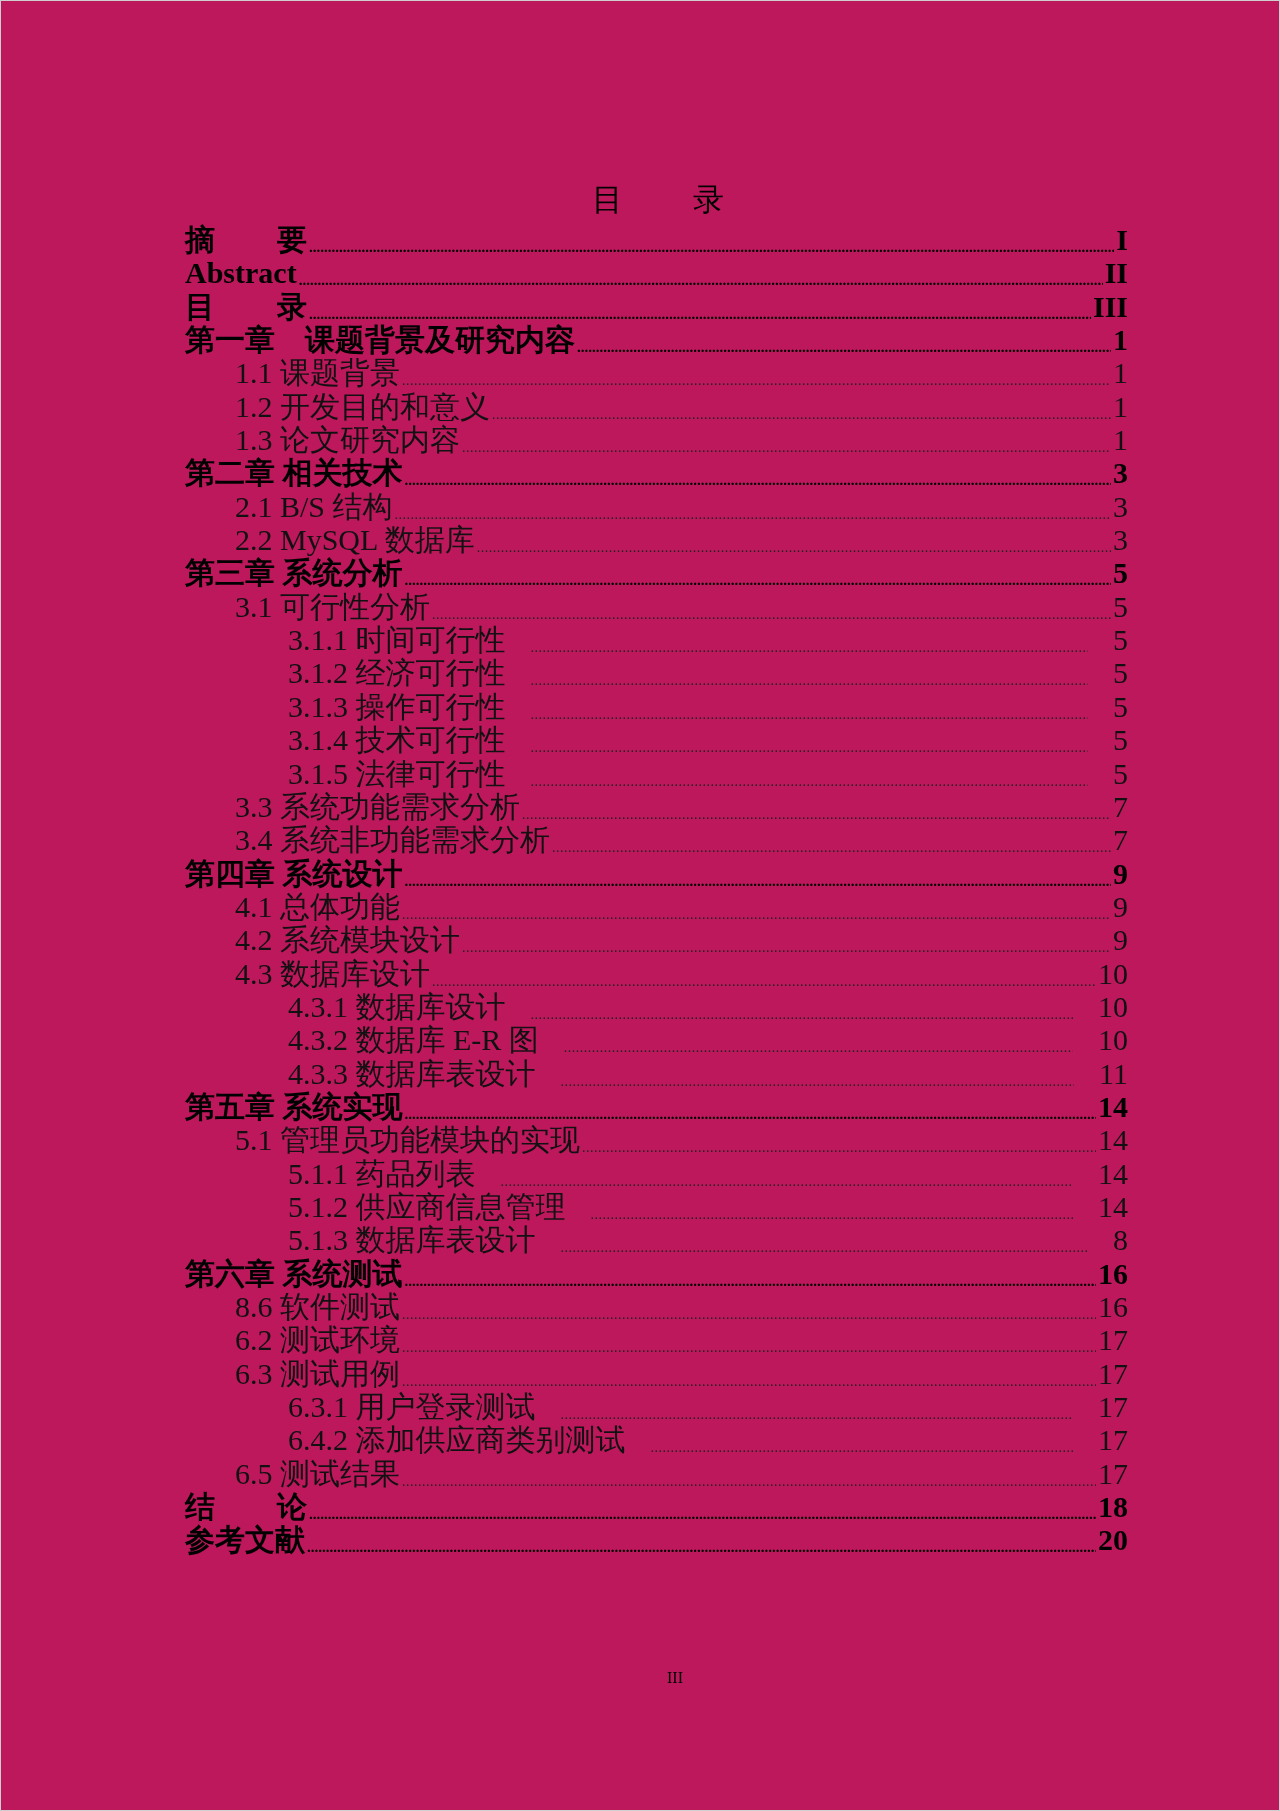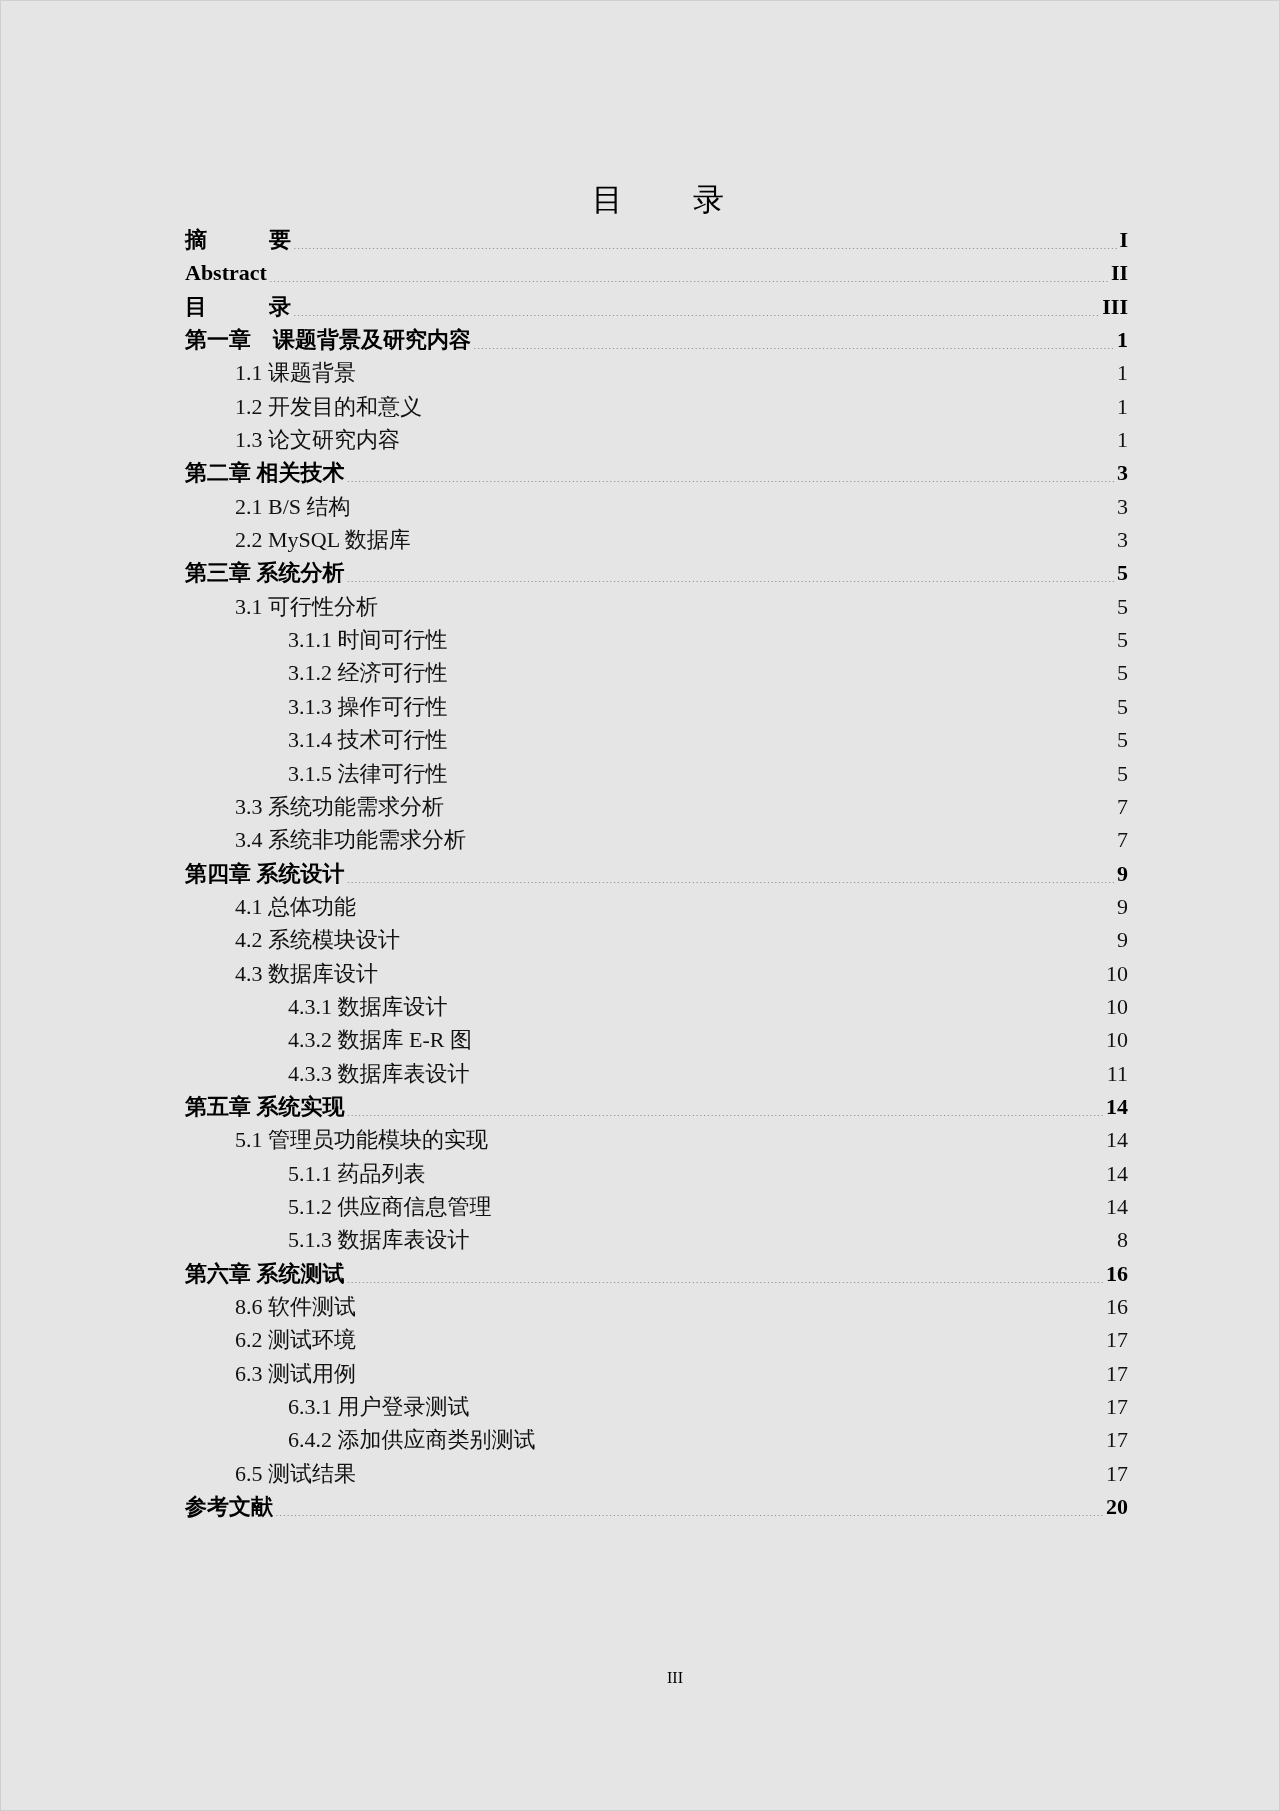--- a/index.html
+++ b/index.html
@@ -1,39 +1,39 @@
 <!DOCTYPE html>
 <html><head>
 <meta charset="utf-8">
 <style>
   html, body { margin: 0; padding: 0; background: #ffffff; }
   body { width: 1280px; height: 1811px; position: relative; overflow: hidden; }
   .page {
     position: absolute; left: 0; top: 0;
     width: 1278px; height: 1809px;
     border: 1px solid #cfcfcf;
-    background: #e5e5e5;
+    background: #be185d;
   }
   .title {
     position: absolute; left: 0; width: 1314px; top: 178px;
     text-align: center;
     font-family: "DejaVu Sans", sans-serif;
     font-size: 31px; color: #000;
     letter-spacing: 0;
   }
   .title span { display: inline-block; }
   .title .gap { width: 70px; }
   .toc {
     position: absolute; left: 184px; top: 222px; width: 943px;
   }
   .row {
     display: flex; align-items: baseline;
     height: 33.35px; line-height: 33.35px;
     font-family: "Liberation Serif", "DejaVu Serif", serif;
-    font-size: 22px; color: #111;
+    font-size: 30px; color: #111;
     white-space: nowrap;
   }
   .row.bold { font-weight: bold; color: #000; }
   .row.l2 { padding-left: 50px; }
   .row.l3 { padding-left: 103px; gap: 23px; }
   .row .label { flex: 0 0 auto; }
   .row .label .sp { display: inline-block; width: 62px; }
   .row .leader {
     flex: 1 1 auto; min-width: 10px; margin: 0 2px;
     overflow: hidden; height: 1em; position: relative; top: 2px;
@@ -244,20 +244,25 @@
         <span class="label">6.4.2  添加供应商类别测试</span>
         <span class="leader"></span>
         <span class="page-no">17</span>
       </div>
       <div class="row l2">
         <span class="label">6.5 测试结果</span>
         <span class="leader"></span>
         <span class="page-no">17</span>
       </div>
       <div class="row bold">
+        <span class="label"><span>结</span><span class="sp"></span><span>论</span></span>
+        <span class="leader"></span>
+        <span class="page-no">18</span>
+      </div>
+      <div class="row bold">
         <span class="label">参考文献</span>
         <span class="leader"></span>
         <span class="page-no">20</span>
       </div>
     </div>
 
   <div class="footer">III</div>
 </div>
 
 </body></html>

